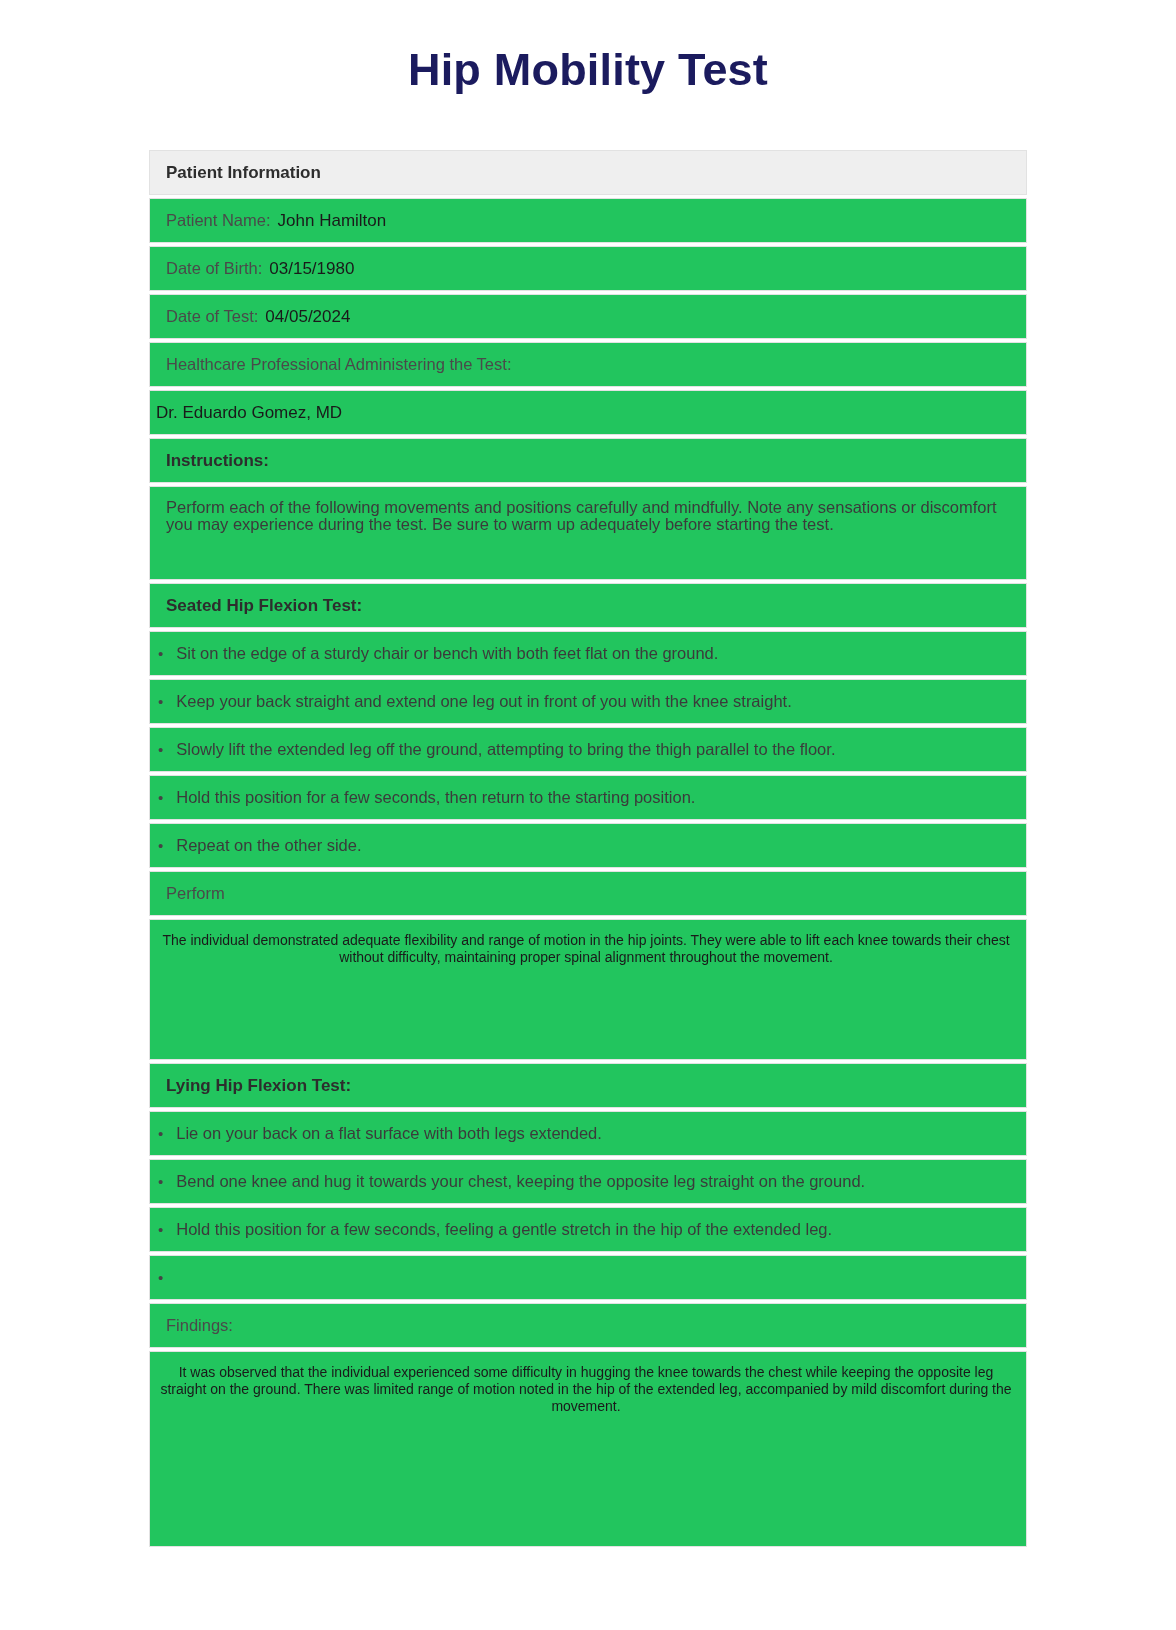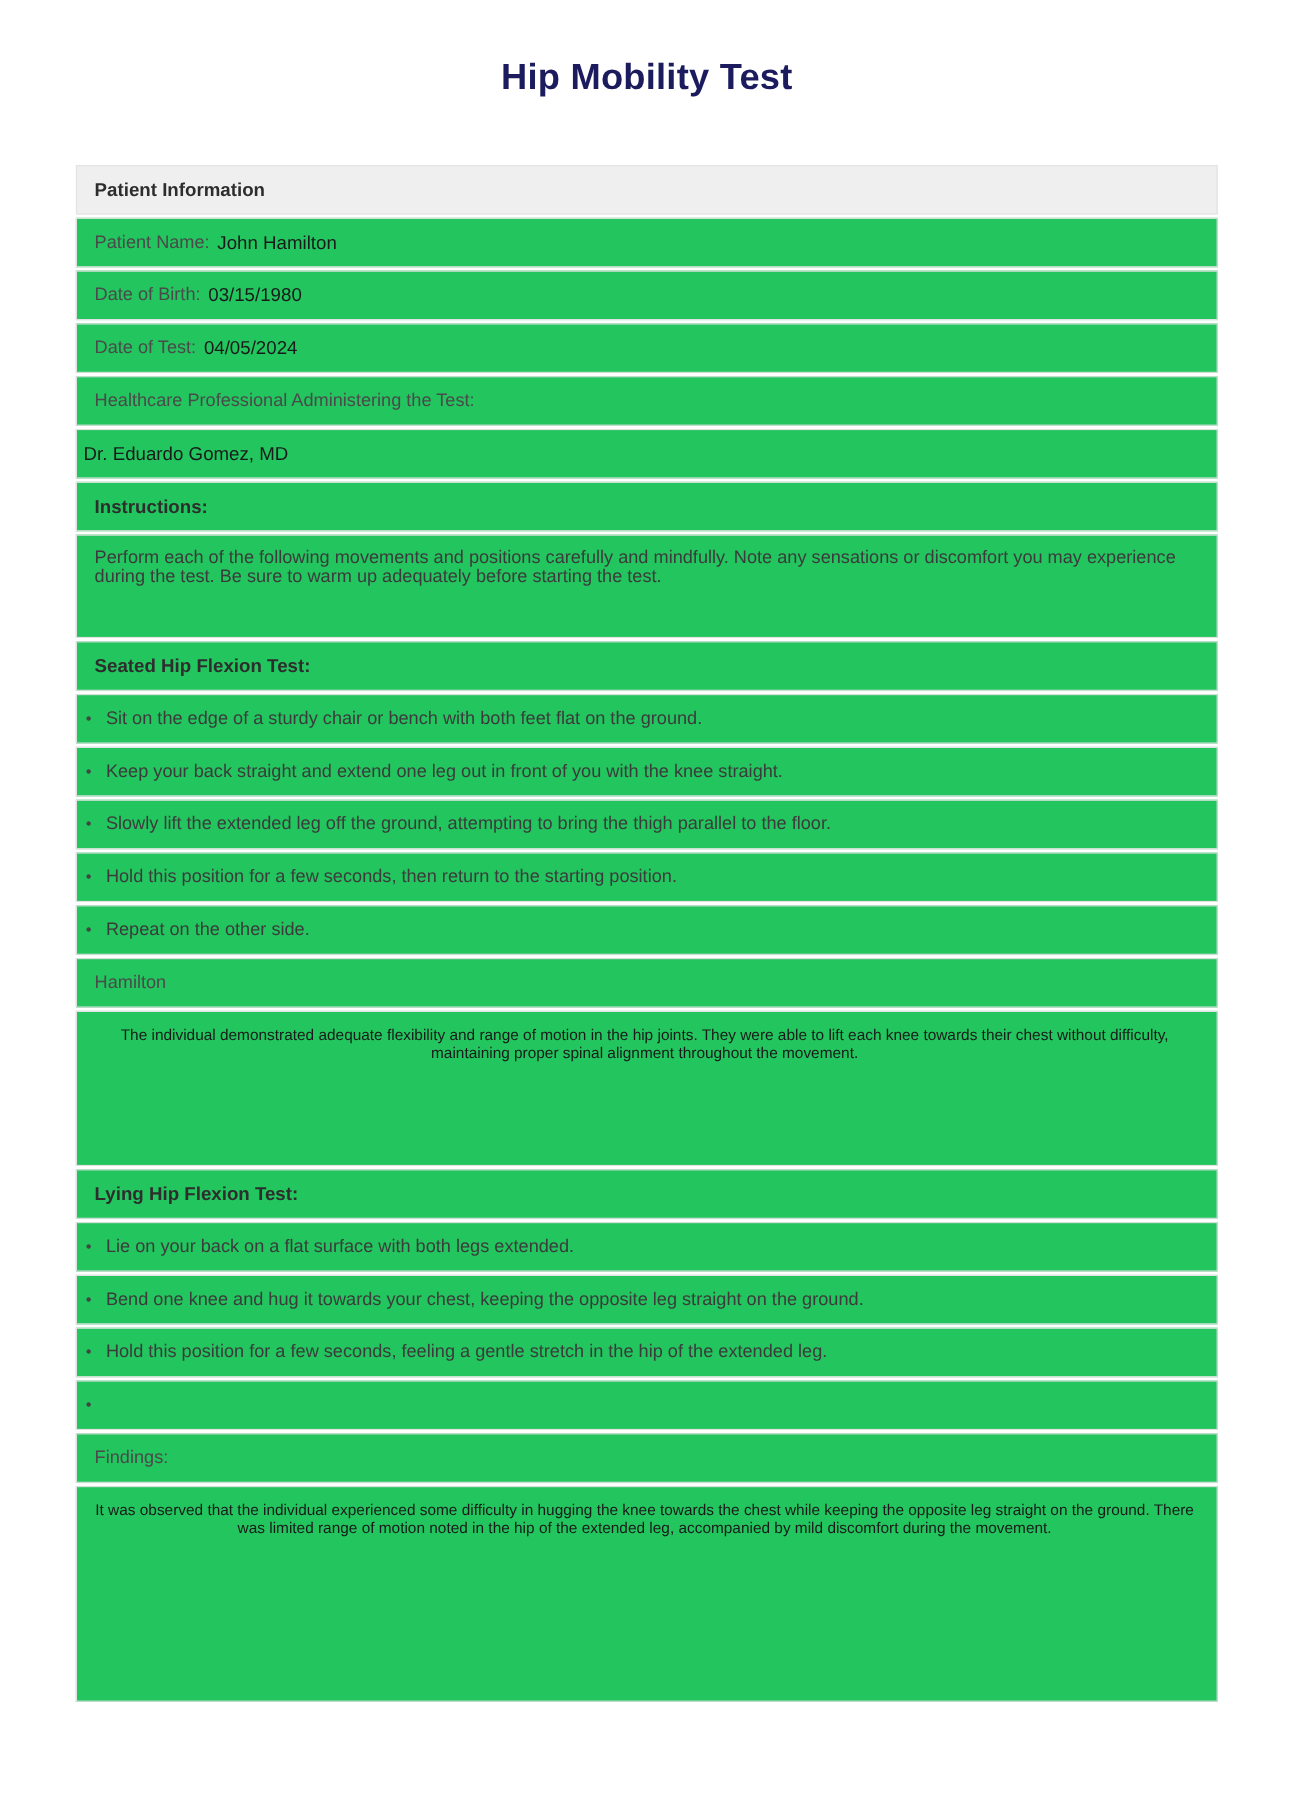--- a/index.html
+++ b/index.html
@@ -10,28 +10,28 @@
     font-family: "Liberation Sans", "DejaVu Sans", sans-serif;
   }
   body {
     width: 1176px;
     min-height: 1630px;
     padding-top: 50px;
   }
   .page-title {
     margin: 0;
     text-align: center;
-    font-size: 33px;
+    font-size: 45px;
     line-height: 40px;
     font-weight: bold;
     color: #1b1b5e;
     letter-spacing: 0.2px;
   }
   .form {
-    width: 1038px;
+    width: 878px;
     margin: 60px auto 0 auto;
   }
   .row {
     display: flex;
     align-items: center;
     min-height: 45px;
     border: 1px solid #e2e2e2;
     background: #22c55e;
     margin-bottom: 3px;
     padding: 0 16px;
@@ -145,21 +145,21 @@
   <div class="row bullet">
     <span class="dot">•</span>
     <span>Hold this position for a few seconds, then return to the starting position.</span>
   </div>
   <div class="row bullet">
     <span class="dot">•</span>
     <span>Repeat on the other side.</span>
   </div>
 
   <div class="row label-row">
-    <span>Hamilton</span>
+    <span>Perform</span>
   </div>
 
   <div class="row para answer-para h-find1">
     <span>The individual demonstrated adequate flexibility and range of motion in the hip joints. They were able to lift each knee towards their chest without difficulty, maintaining proper spinal alignment throughout the movement.</span>
   </div>
 
   <div class="row bold-row">
     <span>Lying Hip Flexion Test:</span>
   </div>
 

